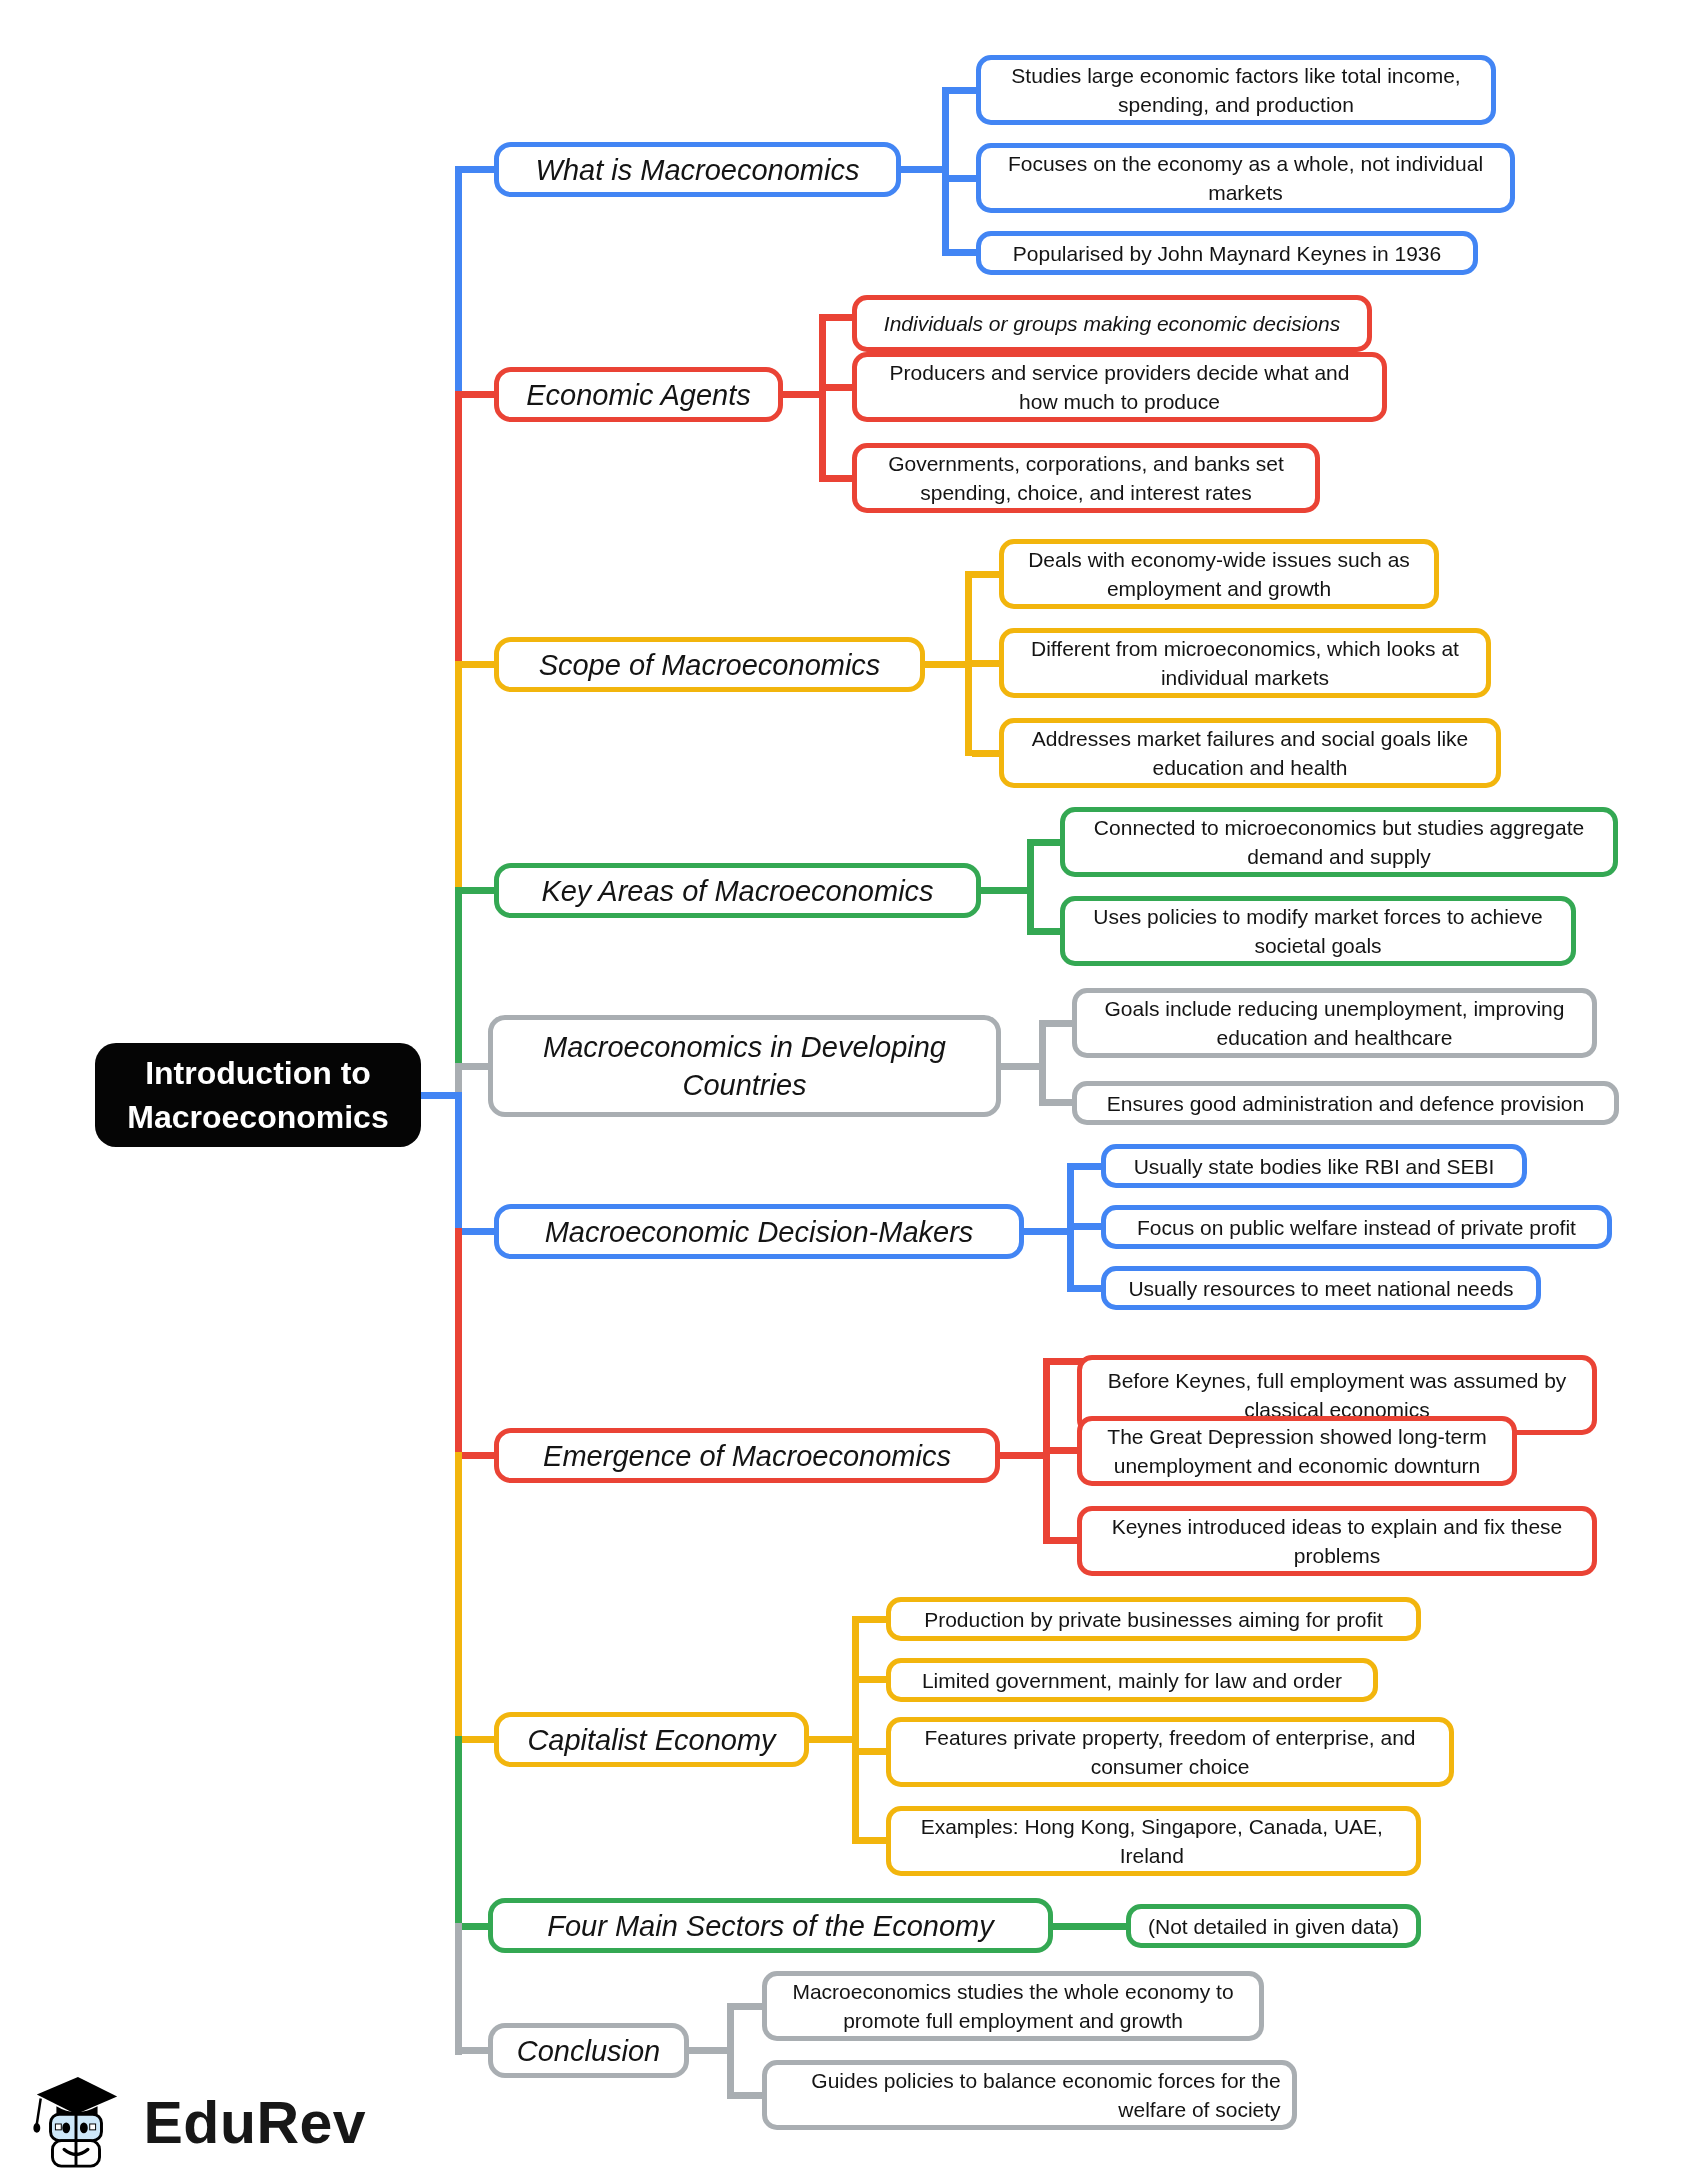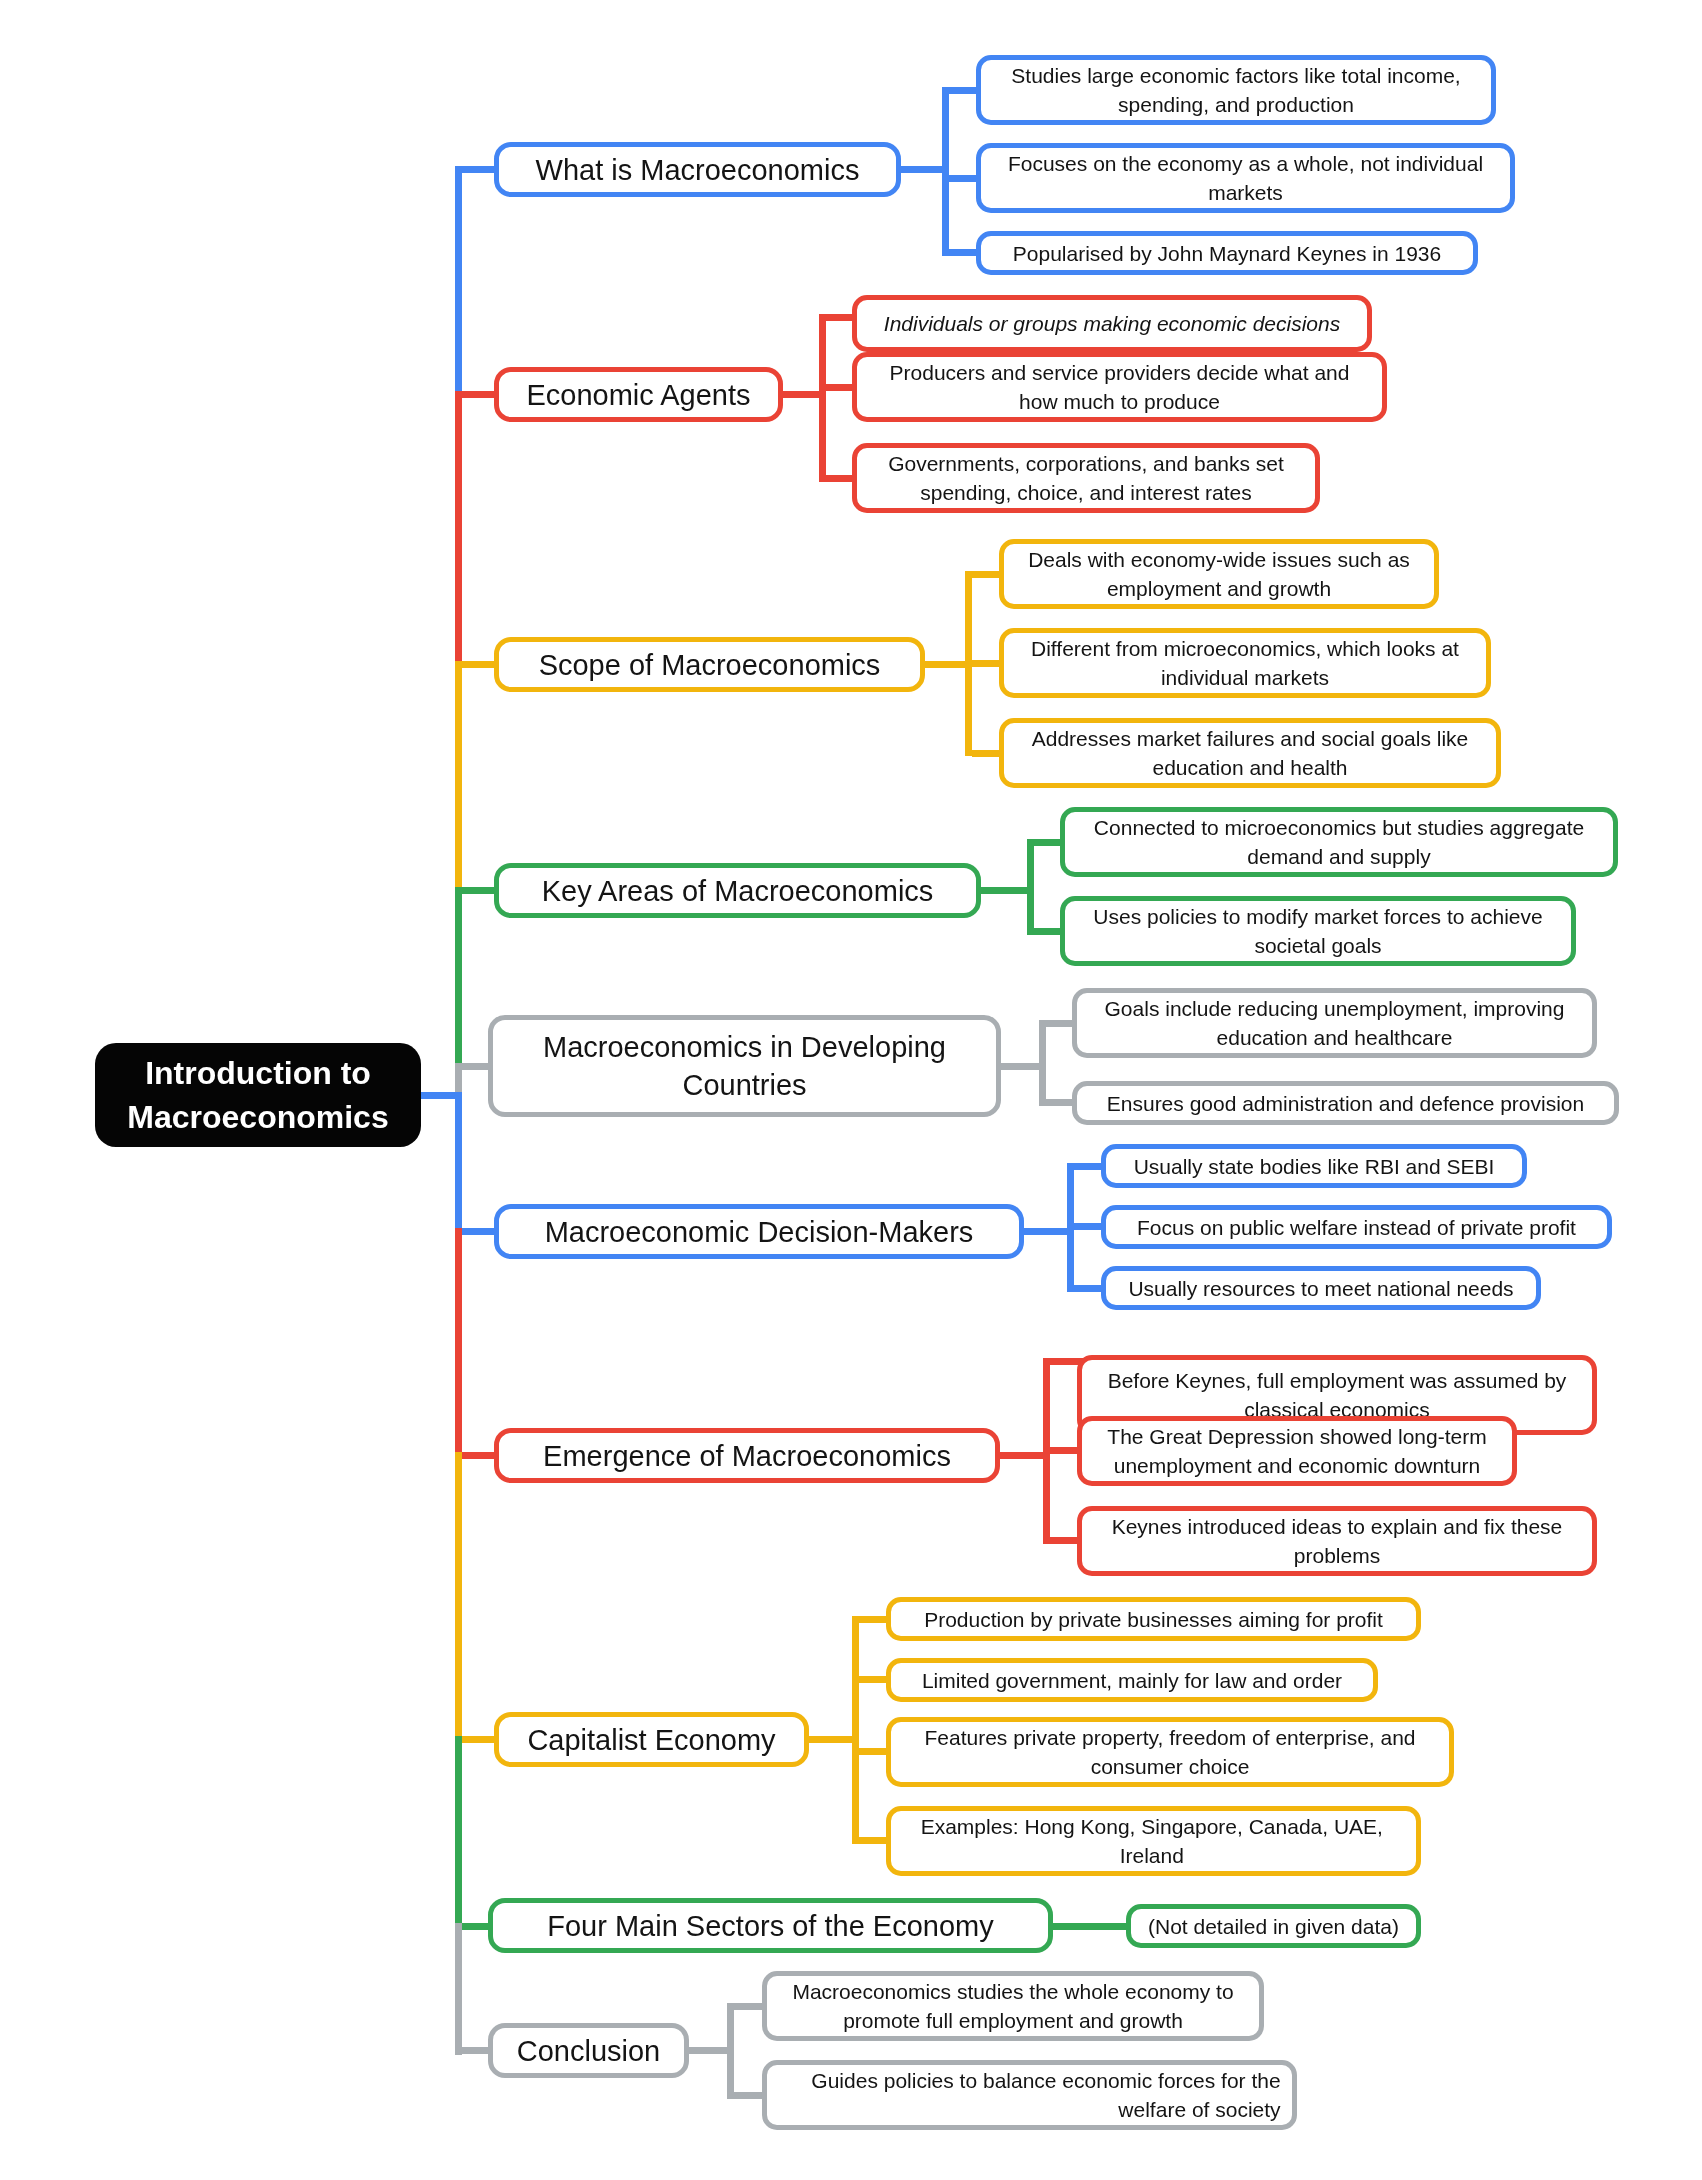--- a/index.html
+++ b/index.html
@@ -2,21 +2,21 @@
 <html style="font-size:15px"><head>
 <meta charset="utf-8">
 <style>
   html,body{margin:0;padding:0;background:#fff;}
   .canvas{position:relative;width:1702px;height:2180px;background:#ffffff;overflow:hidden;
           font-family:"Liberation Sans",sans-serif;color:#141414;}
   .line{position:absolute;}
   .node{position:absolute;background:#ffffff;display:flex;align-items:center;justify-content:center;
         text-align:center;box-sizing:border-box;}
   .leaf{border-style:solid;border-width:5.7px;border-radius:15px;font-size:21px;line-height:29px;padding:1.9px 11.4px;}
-  .blabel{border-style:solid;border-width:5.7px;border-radius:17px;font-size:29px;line-height:38px;padding:3px 15px;}
+  .blabel{border-style:solid;border-width:5.7px;border-radius:17px;font-size:29px;line-height:38px;padding:3px 15px;font-style:italic;}
   .rootnode{background:#050505;color:#ffffff;border-radius:21px;font-size:32px;line-height:44px;
             font-weight:bold;padding:3.8px 9.5px;}
   .logo{position:absolute;left:26.5px;top:2069px;display:flex;align-items:center;gap:19px;}
   .logo-text{font-size:59px;font-weight:bold;color:#171717;letter-spacing:0.5px;}
 </style>
 </head>
 <body>
 
 <div class="canvas">
   <div id="lines">
@@ -120,14 +120,31 @@
       <div class="node leaf" style="left: 886px; top: 1806px; width: 535px; height: 70px; border-color: rgb(242, 181, 13); padding-left: 8px;">Examples: Hong Kong, Singapore, Canada, UAE, Ireland</div>
       <div class="node blabel" style="left: 488px; top: 1898px; width: 565px; height: 55px; border-color: rgb(52, 168, 83);">Four Main Sectors of the Economy</div>
       <div class="node leaf" style="left: 1126px; top: 1904px; width: 295px; height: 44px; border-color: rgb(52, 168, 83);">(Not detailed in given data)</div>
       <div class="node blabel" style="left: 488px; top: 2023px; width: 201px; height: 55px; border-color: rgb(169, 174, 178);">Conclusion</div>
       <div class="node leaf" style="left: 762px; top: 1971px; width: 502px; height: 70px; border-color: rgb(169, 174, 178);">Macroeconomics studies the whole economy to promote full employment and growth</div>
       <div class="node leaf" style="left: 762px; top: 2060px; width: 535px; height: 70px; border-color: rgb(169, 174, 178); text-align: right;">Guides policies to balance economic forces for the welfare of society</div>
     </div>
 
   <div class="node rootnode" id="rootnode" style="left: 95px; top: 1043px; width: 326px; height: 104px; background: rgb(5, 5, 5); color: rgb(255, 255, 255);">Introduction to Macroeconomics</div>
 
+  <div class="logo">
+    <svg width="98" height="108" viewBox="0 0 100 110">
+      <path d="M14 30 L10 56" stroke="#000" stroke-width="2.5" fill="none"></path>
+      <ellipse cx="10" cy="60" rx="3.5" ry="5" fill="#000"></ellipse>
+      <polygon points="10,26 52,8 92,28 50,46" fill="#000"></polygon>
+      <path d="M30,38 Q50,50 72,38 L72,46 Q50,57 30,47 Z" fill="#000"></path>
+      <rect x="24" y="46" width="52" height="27" rx="9" fill="#cde7f8" stroke="#000" stroke-width="3"></rect>
+      <rect x="26" y="73" width="48" height="26" rx="9" fill="#ffffff" stroke="#000" stroke-width="3"></rect>
+      <line x1="50" y1="46" x2="50" y2="99" stroke="#000" stroke-width="3"></line>
+      <ellipse cx="40" cy="60" rx="4" ry="5.5" fill="#000"></ellipse>
+      <ellipse cx="58" cy="60" rx="4" ry="5.5" fill="#000"></ellipse>
+      <rect x="29" y="56" width="6" height="6" fill="#fff" stroke="#000" stroke-width="1"></rect>
+      <rect x="64" y="56" width="6" height="6" fill="#fff" stroke="#000" stroke-width="1"></rect>
+      <path d="M38 82 Q50 92 62 82" stroke="#000" stroke-width="3.5" fill="none" stroke-linecap="round"></path>
+    </svg>
+    <div class="logo-text">EduRev</div>
+  </div>
 </div>
 
 
 </body></html>

